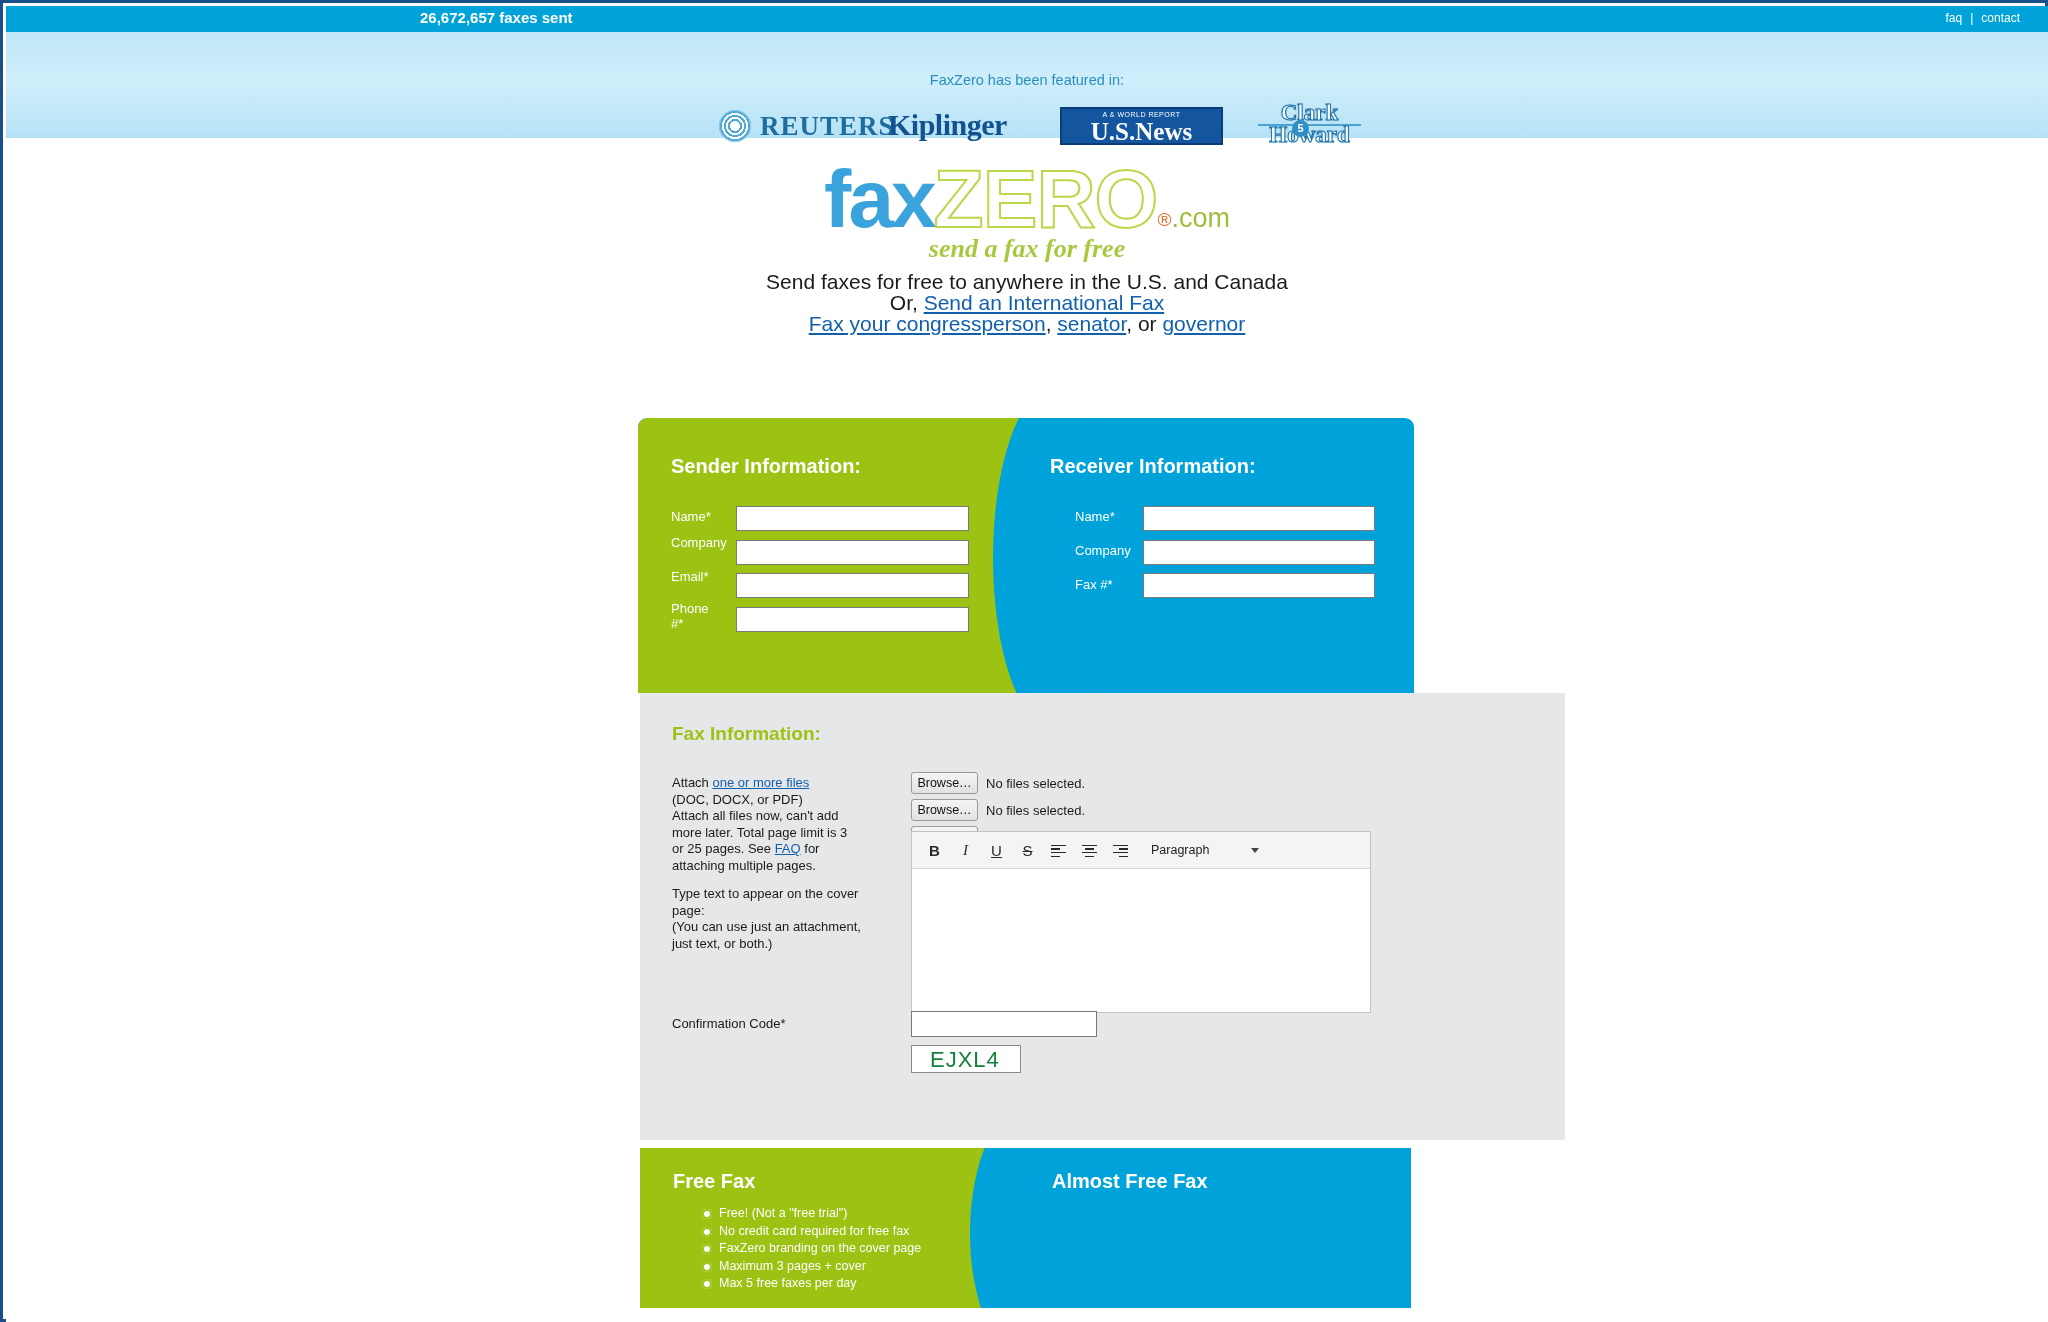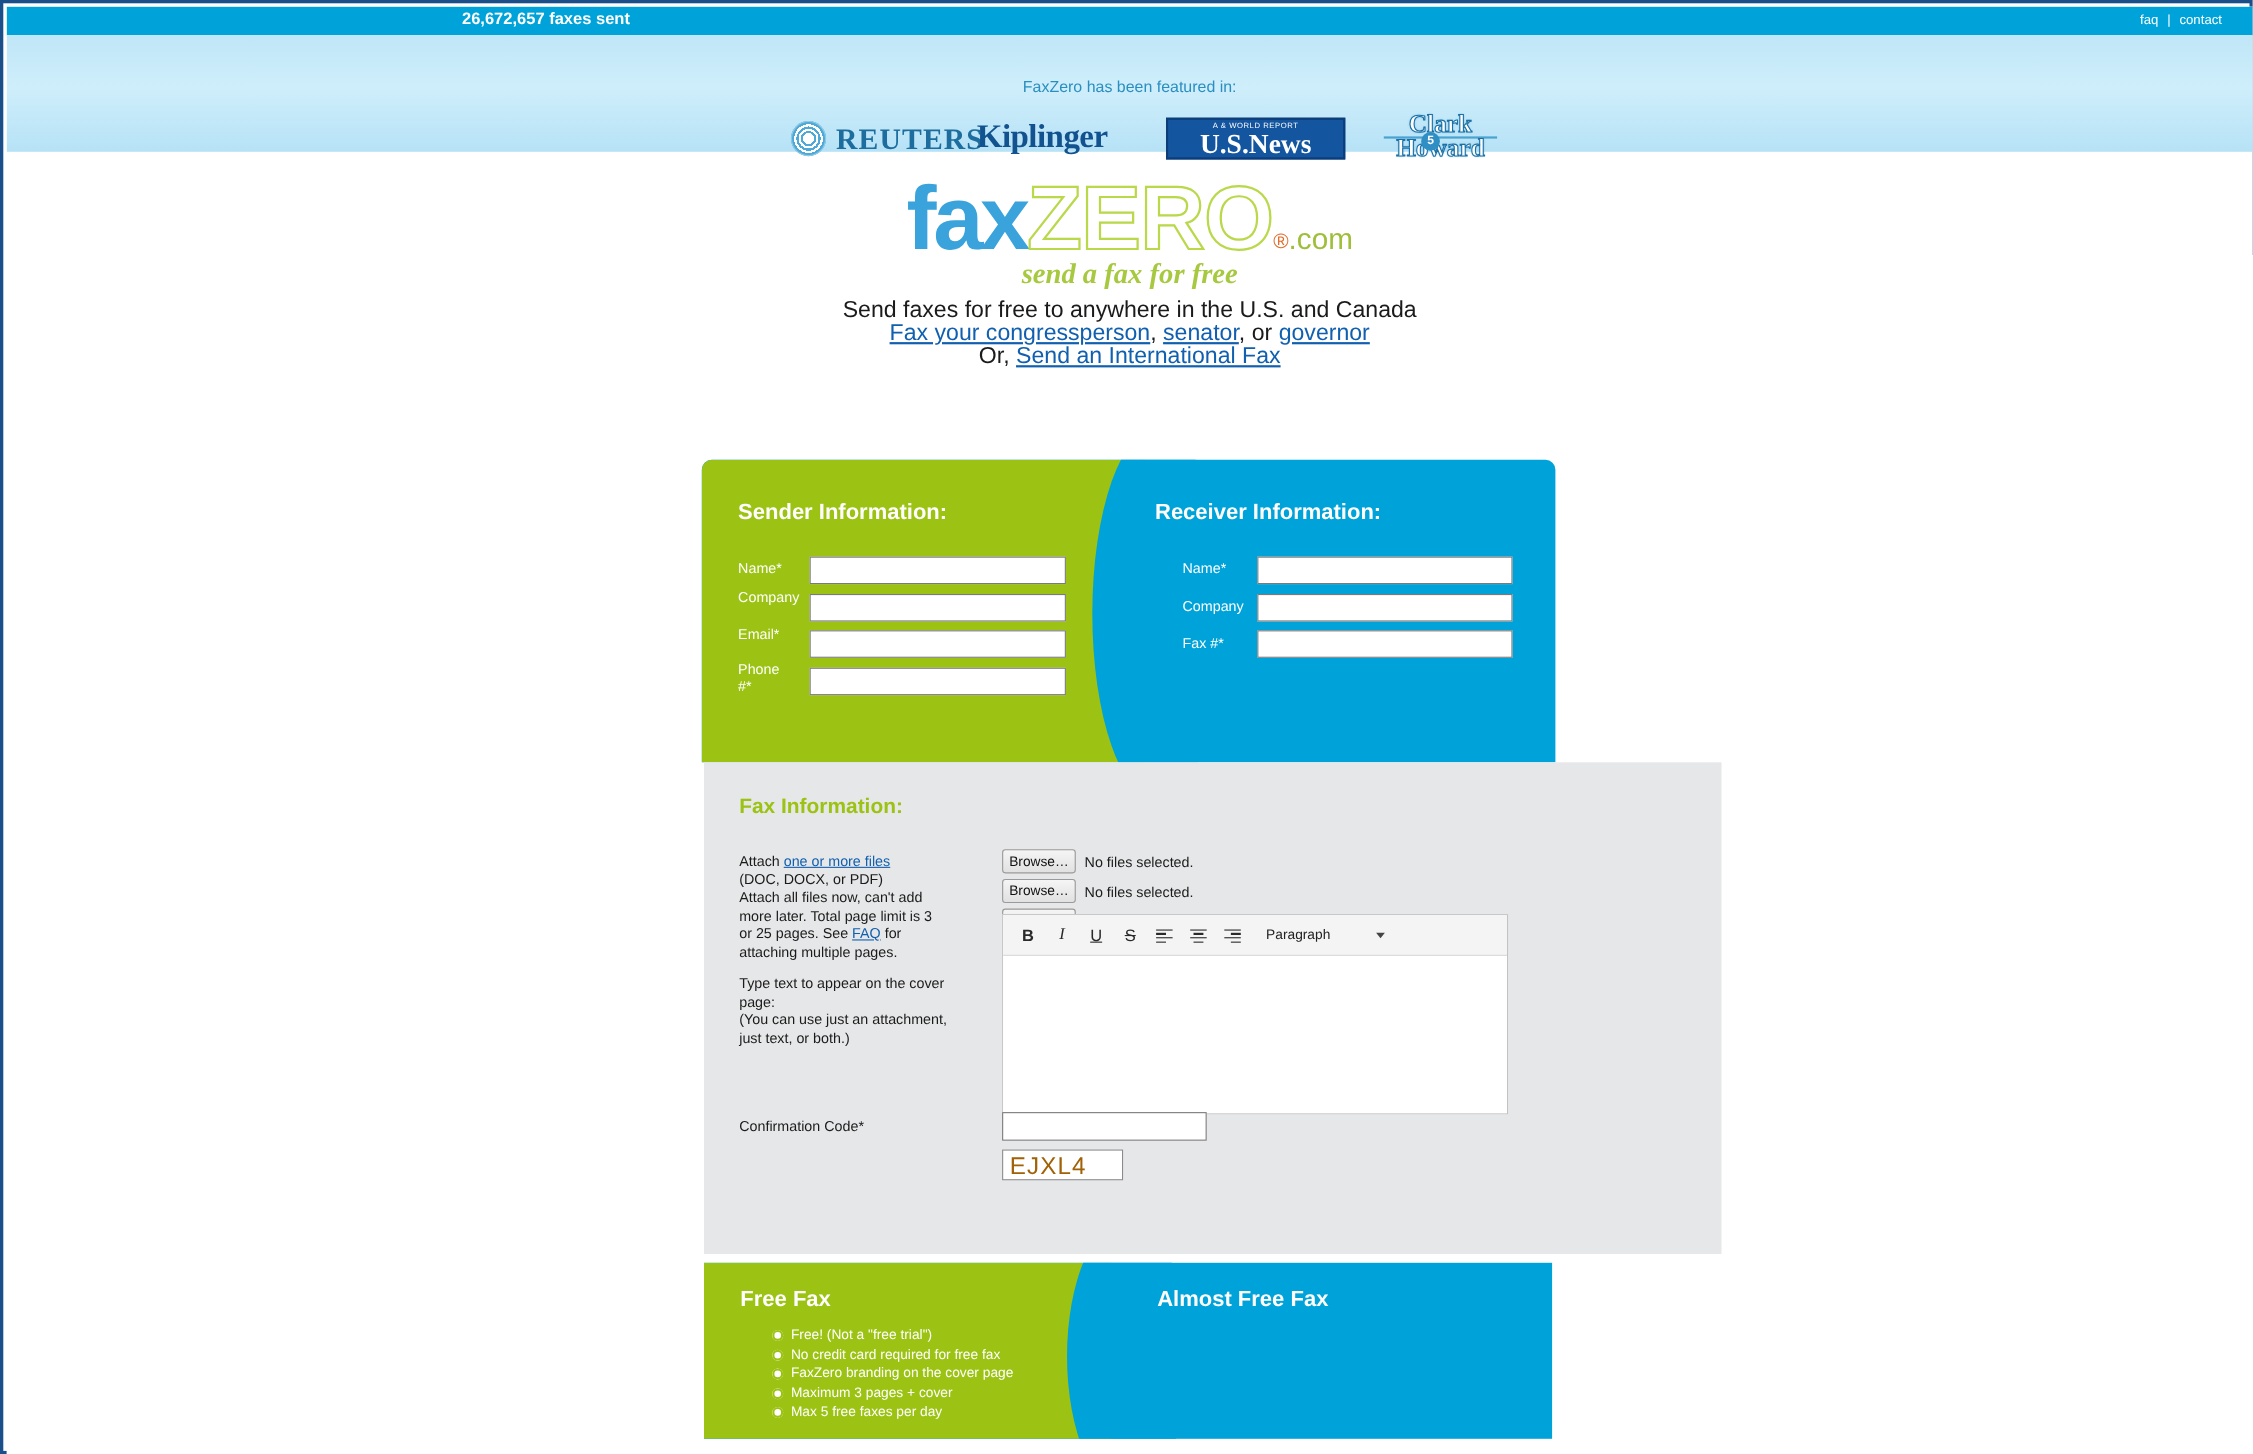--- a/index.html
+++ b/index.html
@@ -235,23 +235,23 @@
     font-size:13px; color:#1b1b1b;
   }
   .conf-input {
     position:absolute; left:271px; top:318px; width:186px; height:26px;
     border:1px solid #7a7a7a; background:#fff; font-size:14px; padding:2px 4px;
     font-family:"Liberation Sans", sans-serif;
   }
   .captcha {
     position:absolute; left:271px; top:352px; width:110px; height:28px;
     background:#ffffff; border:1px solid #8a8a8a;
-    font-size:22px; color:#a16207; letter-spacing:1px;
-    font-family:"Liberation Sans", sans-serif;
-    line-height:27px; padding-left:6px;
+    font-size:22px; color:#15803d; letter-spacing:1px;
+    font-family:"Liberation Sans", sans-serif;
+    line-height:27px; padding-left:18px;
   }
 
   
   .plans {
     position:absolute; left:2px; top:730px; width:771px; height:160px;
     background:#00a3d9; border-radius:0 0 0 0; overflow:hidden;
   }
   .plans-green {
     position:absolute; left:0; top:0; width:370px; height:160px; background:#9cc313;
   }
@@ -311,22 +311,22 @@
     </div>
   </div>
 
   <div class="masthead">
     <div class="fz-logo">
       <span class="fax">fax</span><span class="zero">ZERO</span><span class="reg">®</span><span class="com">.com</span>
     </div>
     <div class="tagline">send a fax for free</div>
     <div class="intro">
       <div>Send faxes for free to anywhere in the U.S. and Canada</div>
+      <div><span>Or, </span><a href="#">Send an International Fax</a></div>
       <div><a href="#">Fax your congressperson</a><span>, </span><a href="#">senator</a><span>, or </span><a href="#">governor</a></div>
-      <div><span>Or, </span><a href="#">Send an International Fax</a></div>
     </div>
   </div>
 
   <div class="card">
 
     <div class="sender-panel">
       <div class="sender-green"></div>
       <div class="curve-blue"></div>
 
       <div class="panel-title sender-title">Sender Information:</div>

